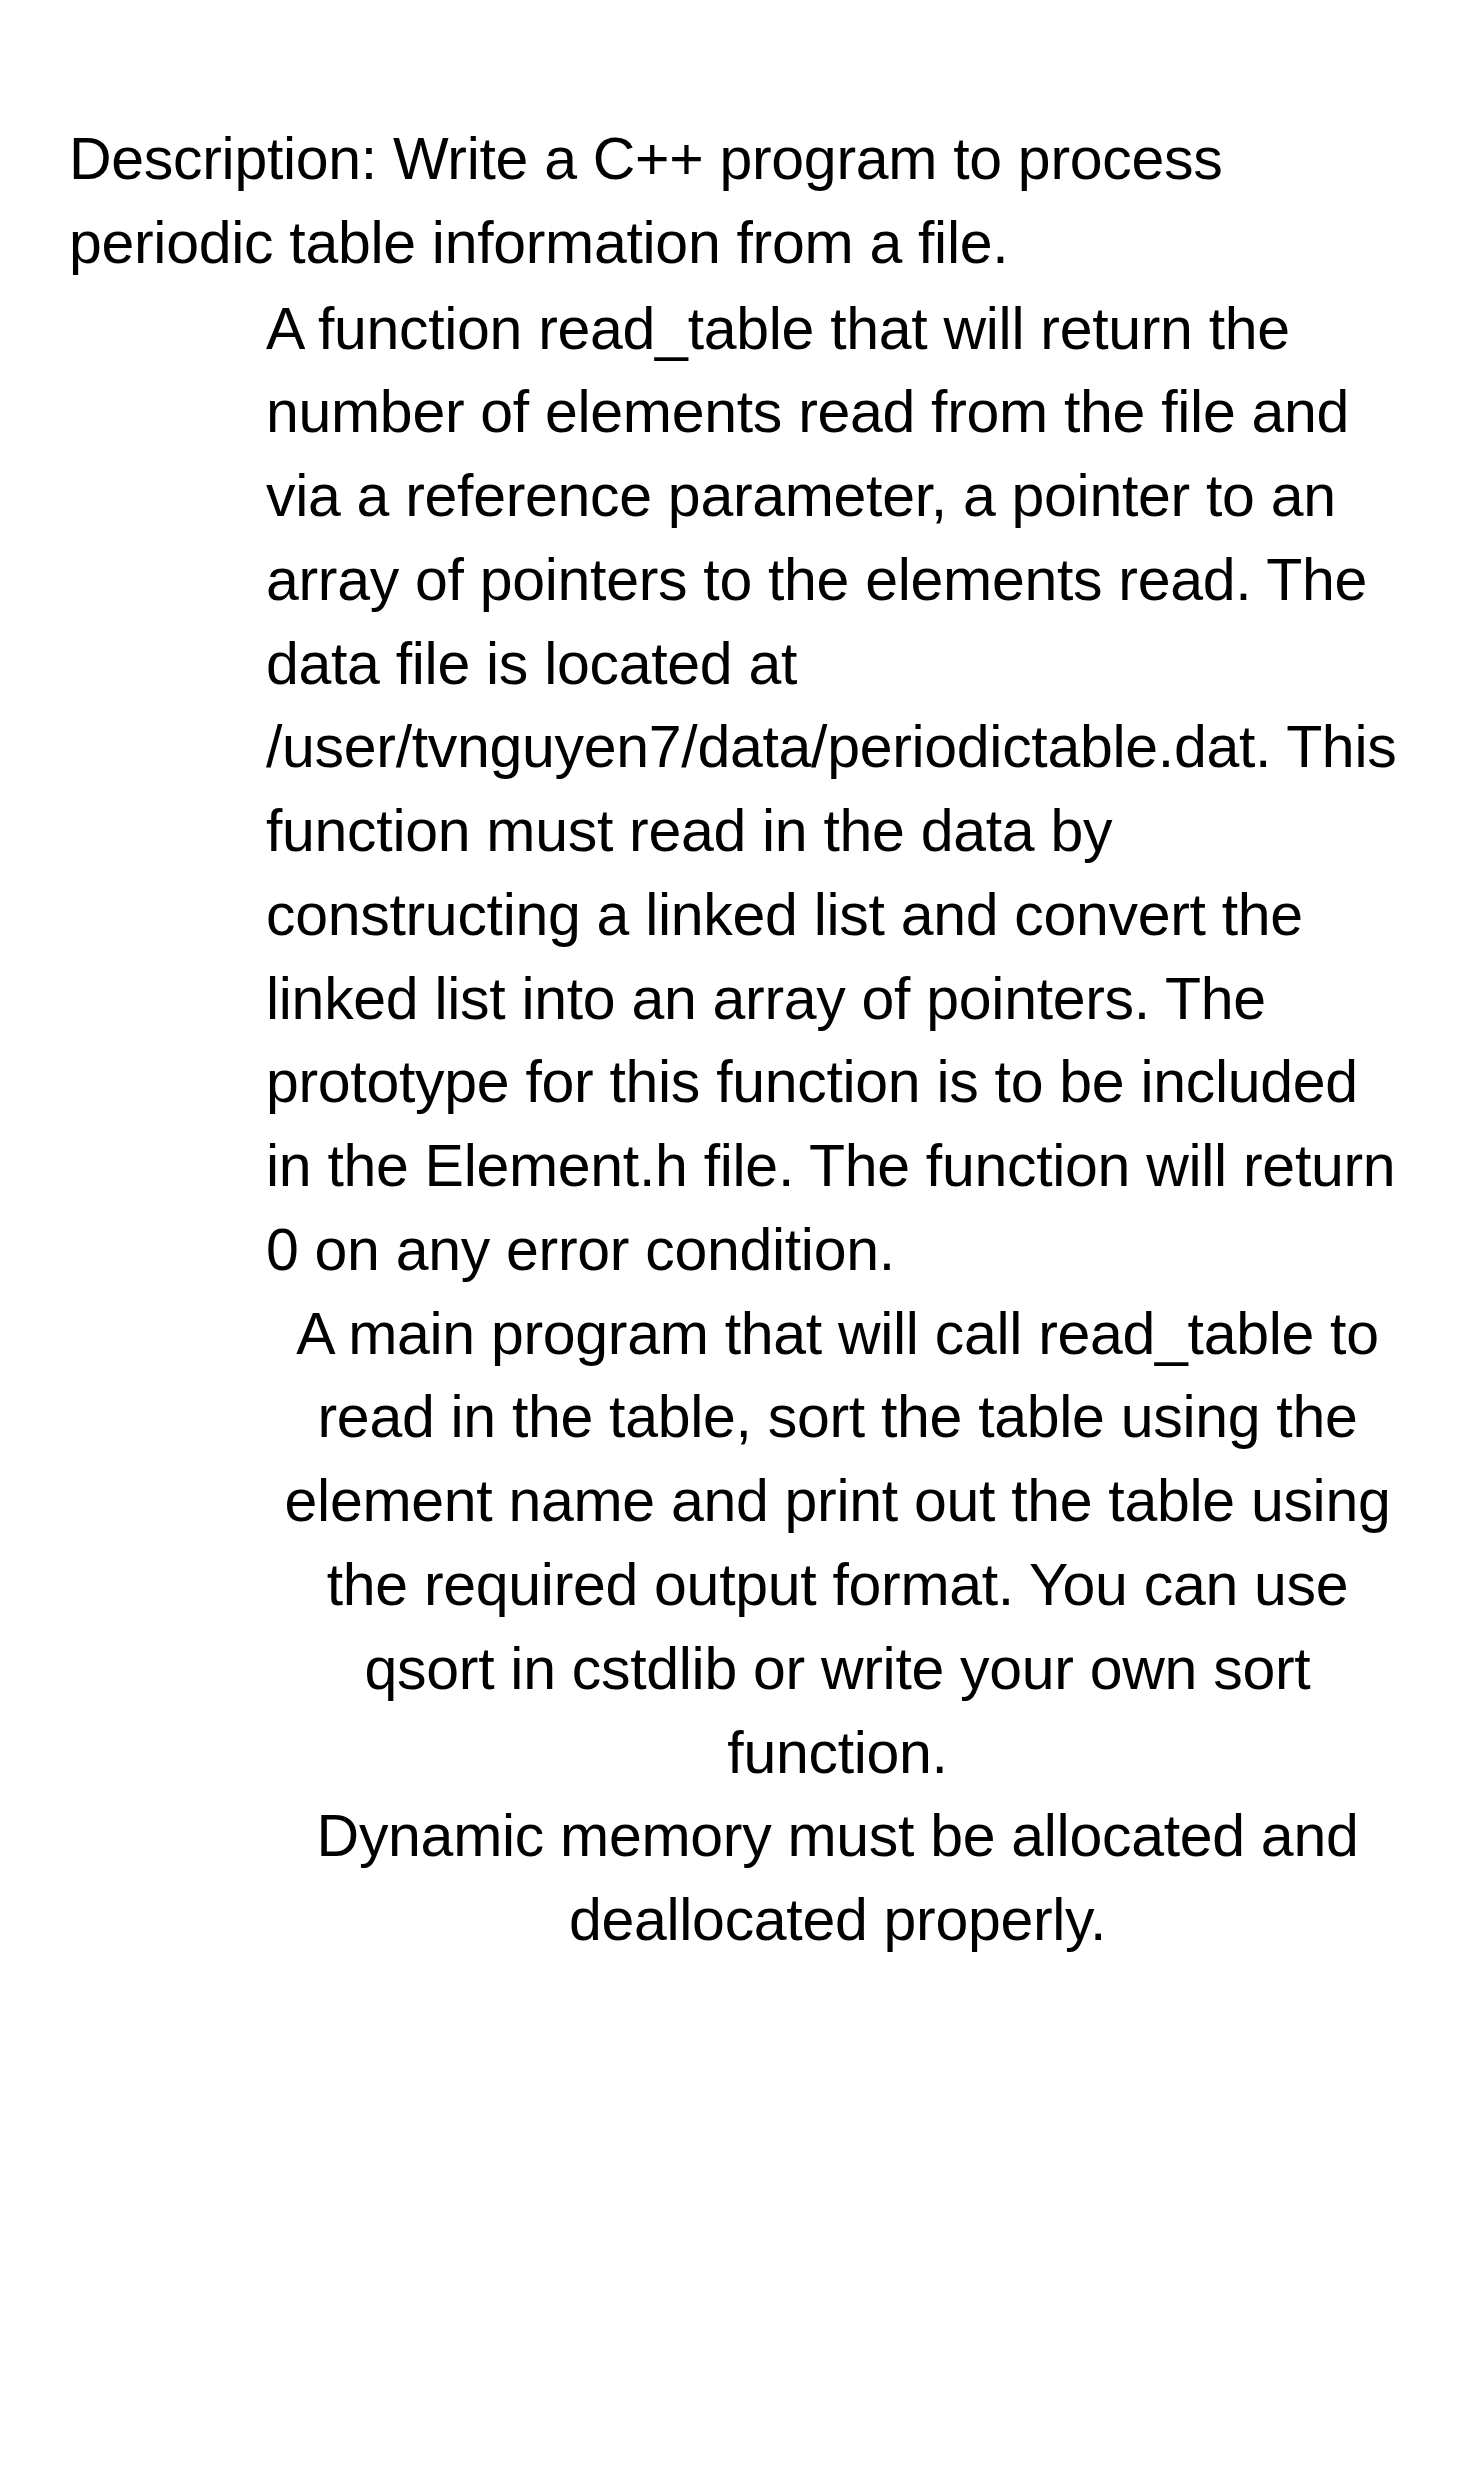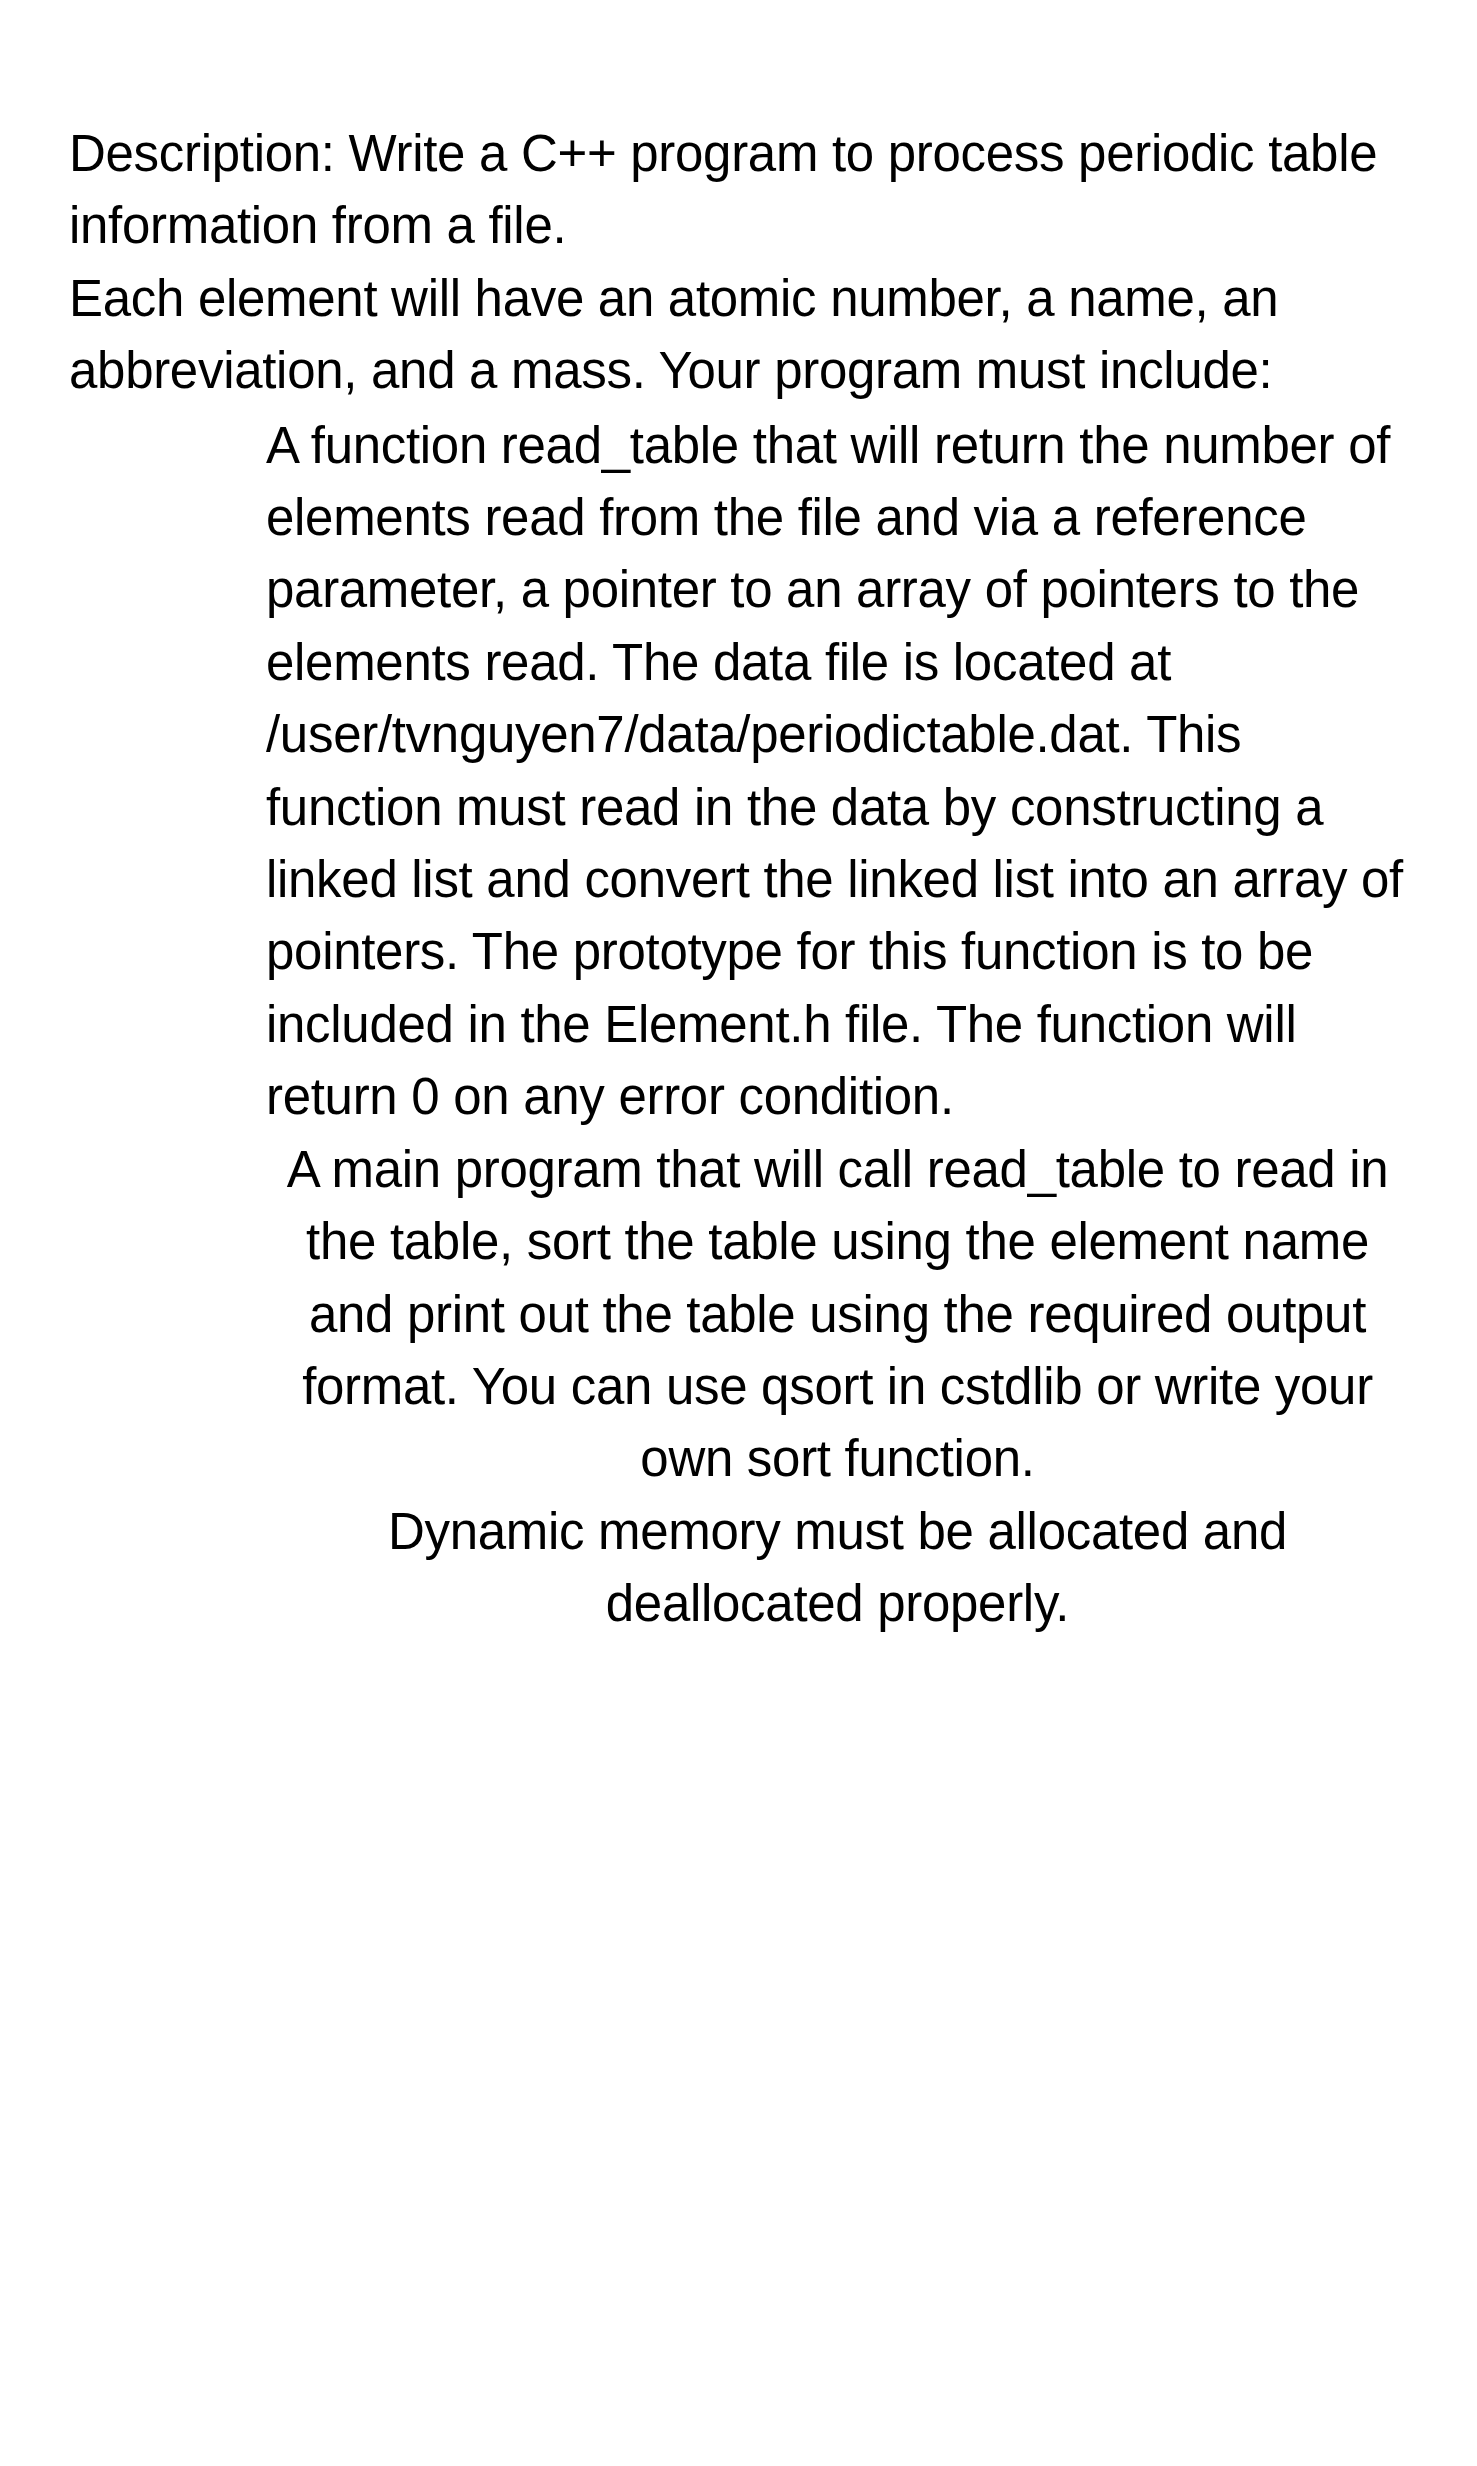--- a/index.html
+++ b/index.html
@@ -7,21 +7,21 @@
     padding: 0;
     background: #ffffff;
     font-family: -apple-system, BlinkMacSystemFont, "Segoe UI", Helvetica, Arial, sans-serif;
     color: #000000;
   }
   .page {
     width: 1478px;
     min-height: 2467px;
     box-sizing: border-box;
     padding: 118px 69px 118px 69px;
-    font-size: 51px;
+    font-size: 59px;
     line-height: 1.42;
     letter-spacing: -0.3px;
   }
   .intro .line {
     display: block;
   }
   .indented {
     margin-top: 2px;
     padding-left: 197px;
   }
@@ -32,21 +32,20 @@
     margin-top: 0;
     text-align: center;
   }
 </style>
 </head>
 <body>
 
 <div class="page">
   <div class="intro">
     <span class="line">Description: Write a C++ program to process periodic table information from a file.</span>
-    <span class="line">Each element will have an atomic number, a name, an abbreviation, and a mass. Your program must include:</span>
   </div>
   <div class="indented">
     <div class="item">A function read_table that will return the number of elements read from the file and via a reference parameter, a pointer to an array of pointers to the elements read. The data file is located at /user/tvnguyen7/data/periodictable.dat. This function must read in the data by constructing a linked list and convert the linked list into an array of pointers. The prototype for this function is to be included in the Element.h file. The function will return 0 on any error condition.</div>
     <div class="item">A main program that will call read_table to read in the table, sort the table using the element name and print out the table using the required output format. You can use qsort in cstdlib or write your own sort function.</div>
     <div class="item">Dynamic memory must be allocated and deallocated properly.</div>
   </div>
 </div>
 
 
 </body></html>

